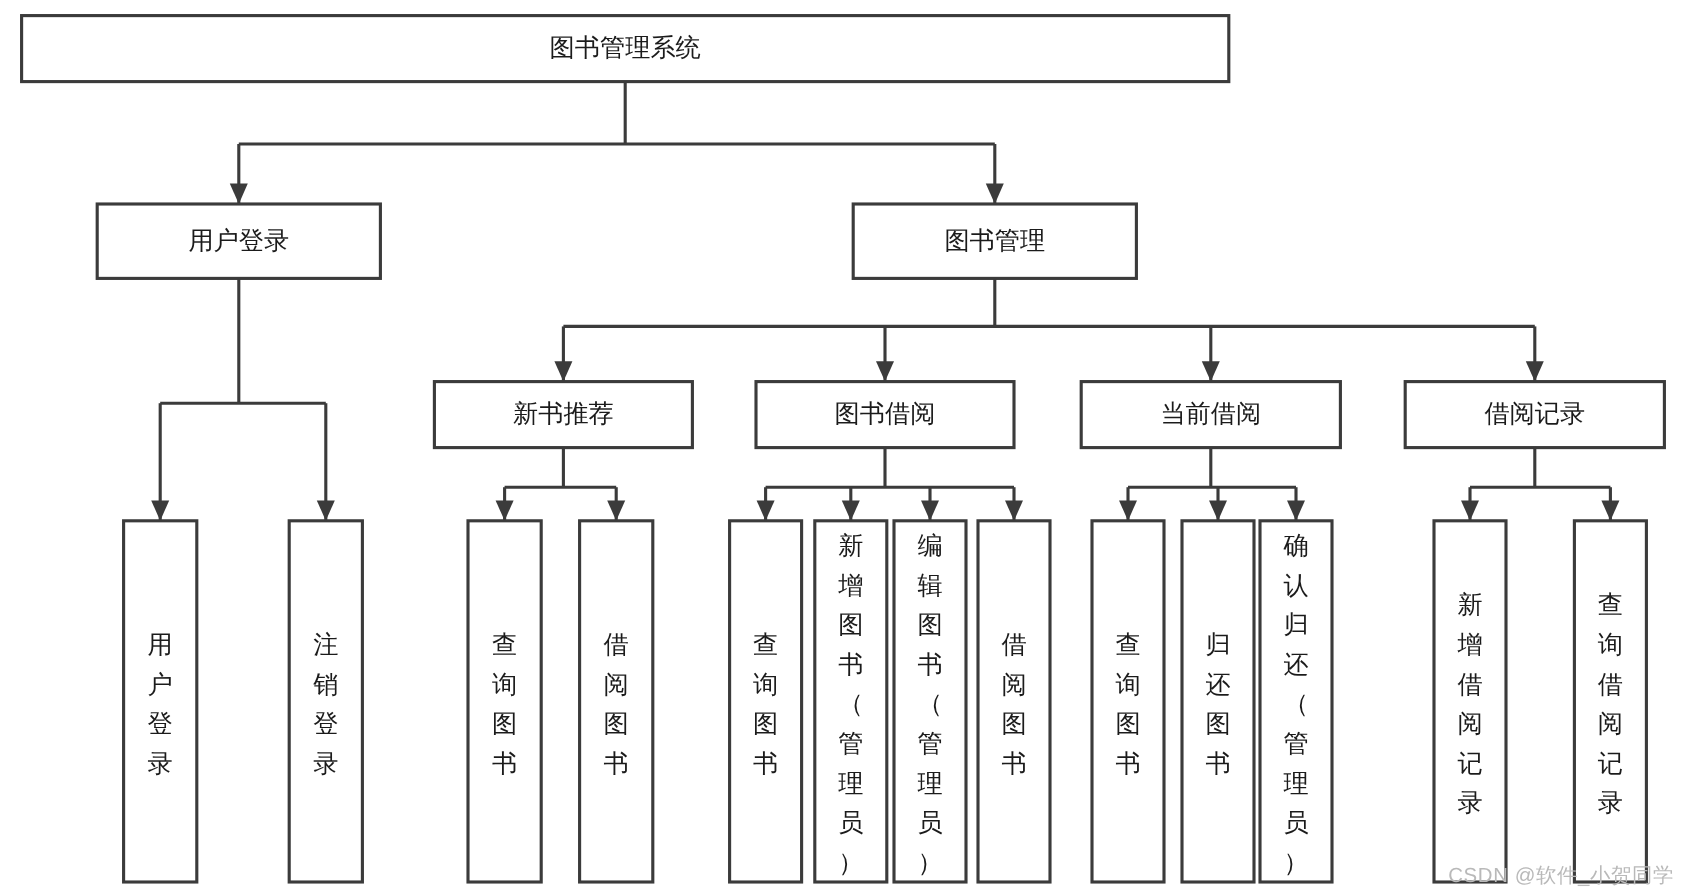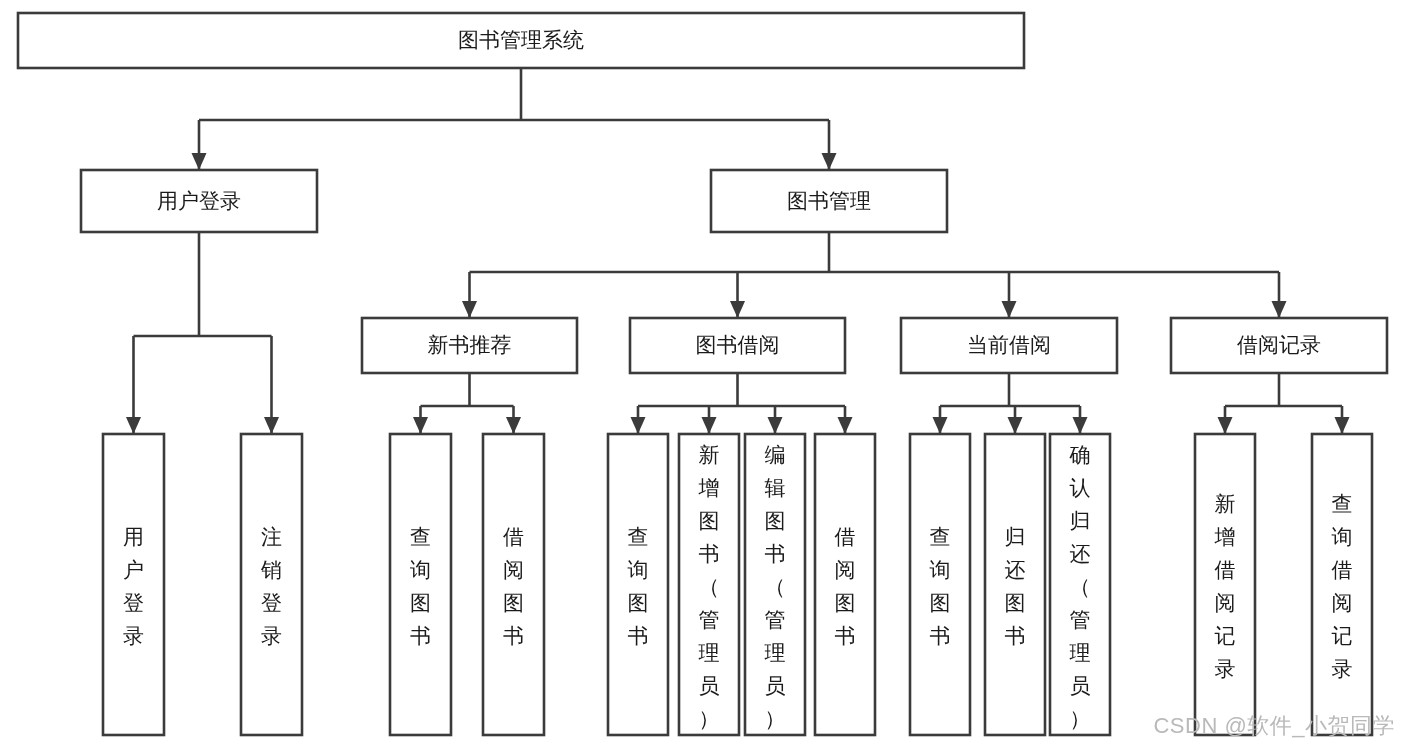--- a/index.html
+++ b/index.html
@@ -53,21 +53,21 @@
     font-family: "Liberation Sans", "DejaVu Sans", sans-serif;
     font-size: 21px;
     fill: #1b1b1b;
     text-anchor: middle;
   }
   .watermark-text {
     position: absolute;
     right: 10px;
     bottom: 6px;
     font-family: "Liberation Sans", "DejaVu Sans", sans-serif;
-    font-size: 22px;
+    font-size: 17px;
     color: #b9b9b9;
     letter-spacing: 0.5px;
     white-space: nowrap;
     user-select: none;
   }
 </style>
 </head>
 <body>
 
 <div id="diagram-root">

